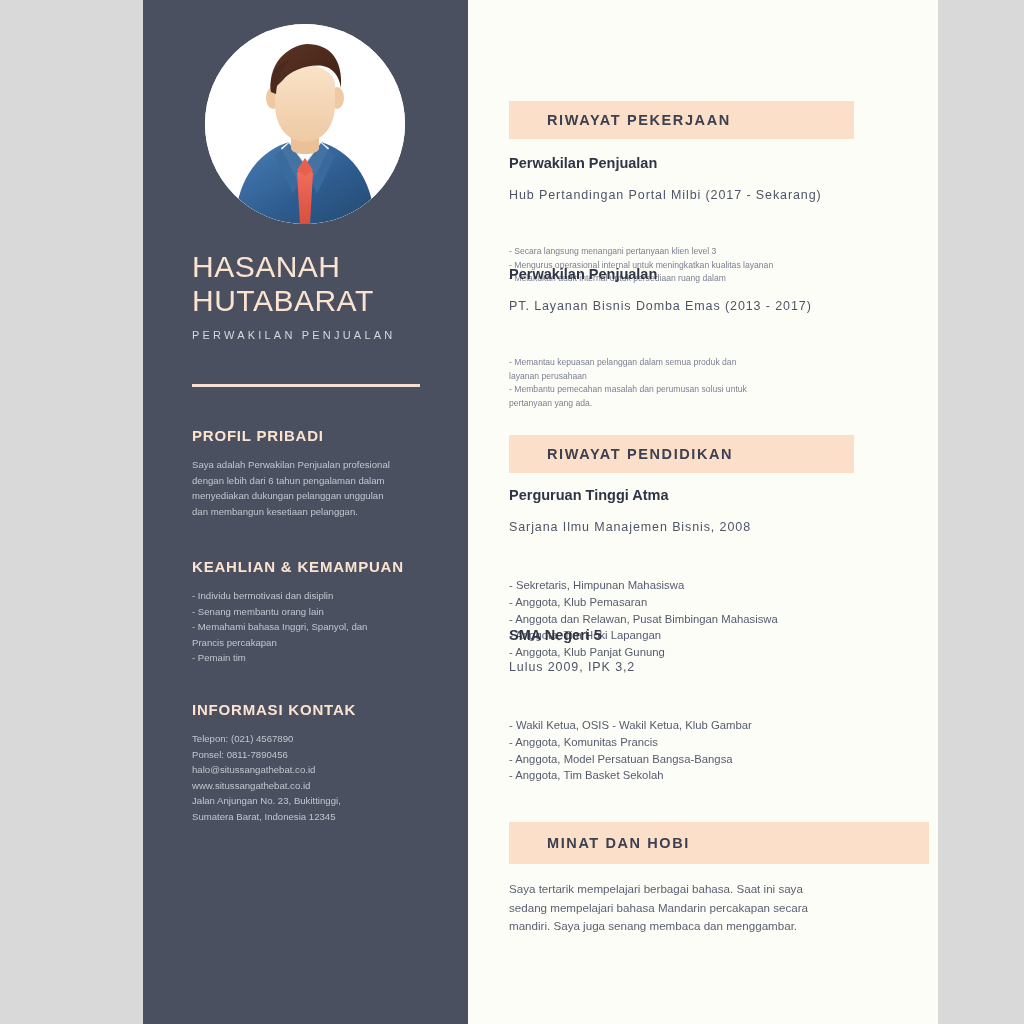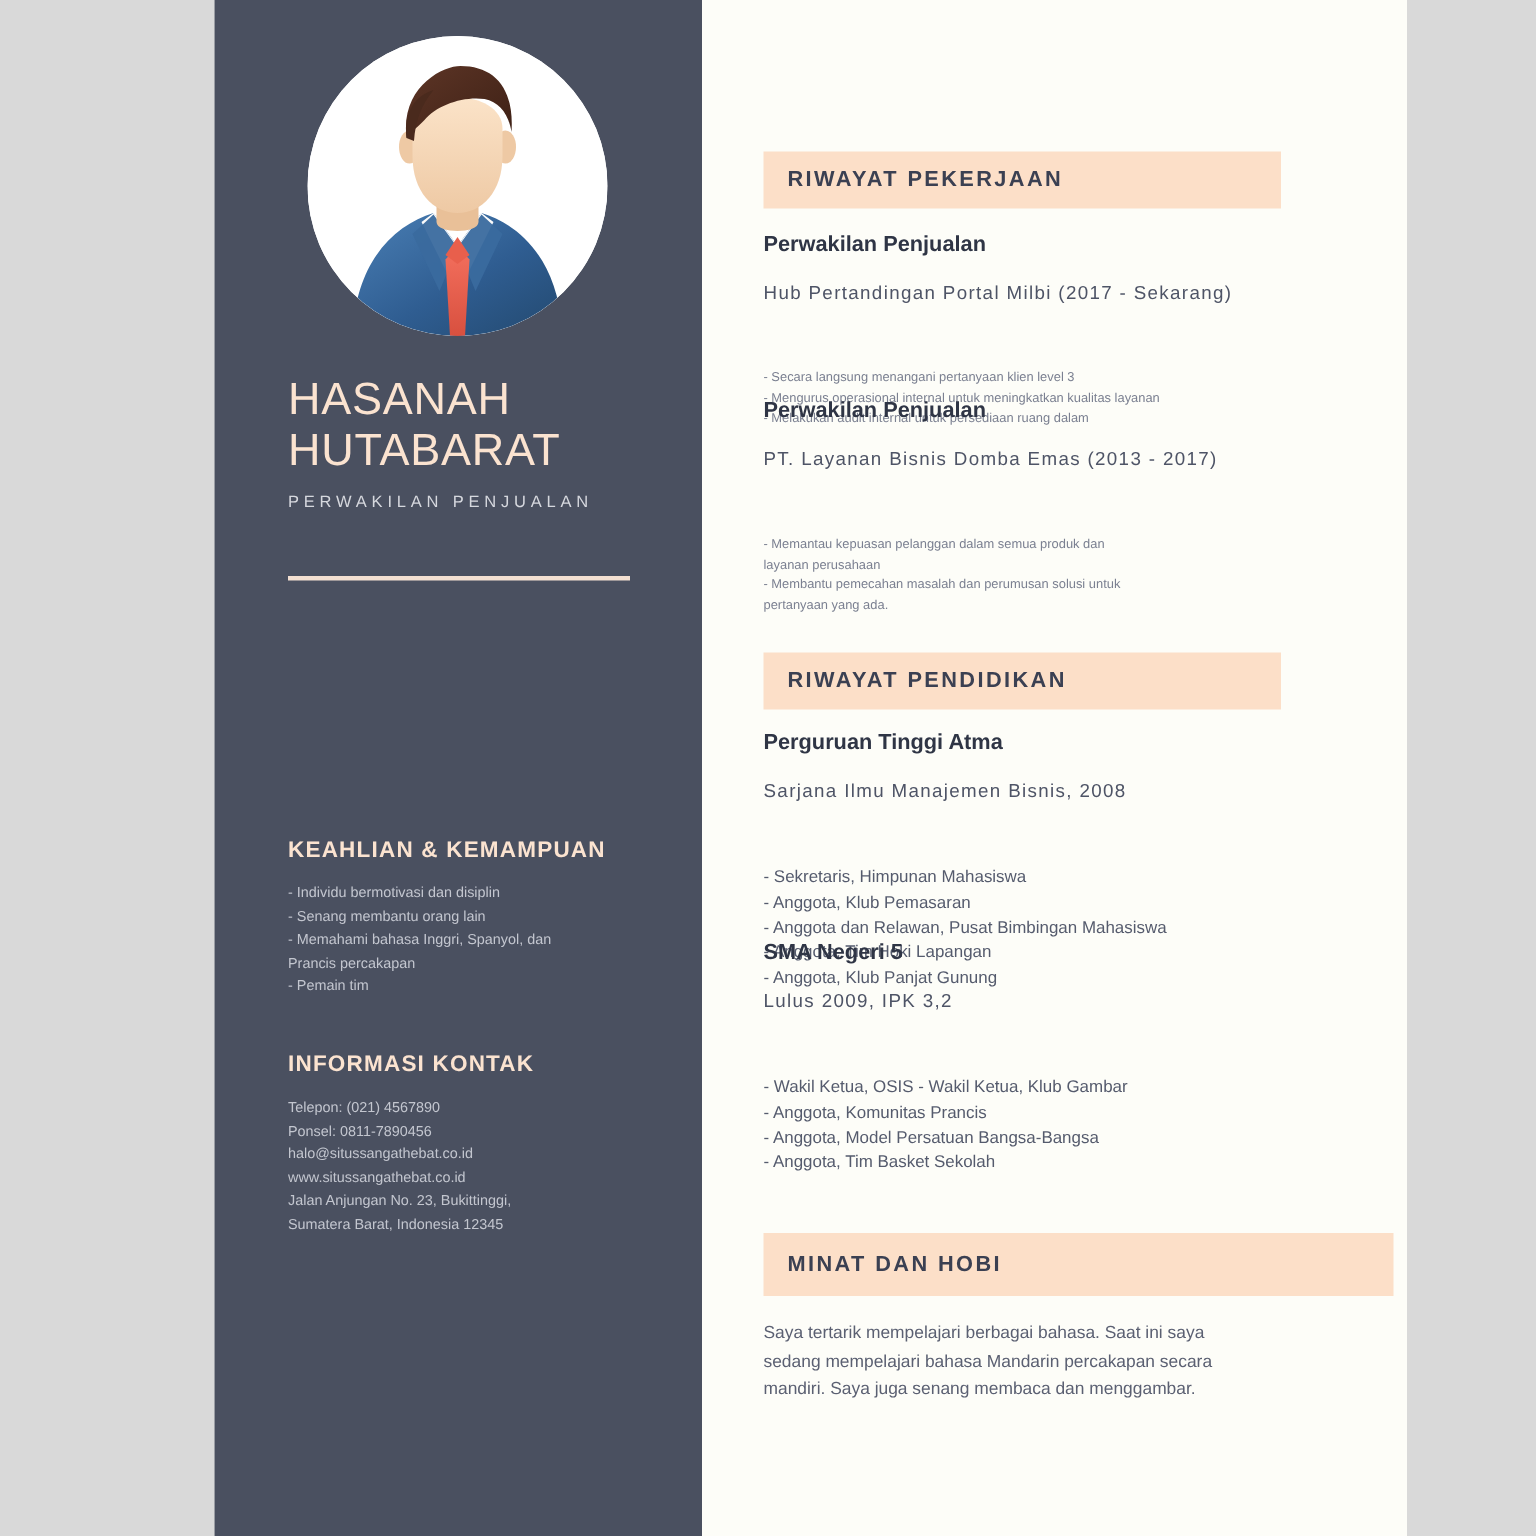--- a/index.html
+++ b/index.html
@@ -106,21 +106,21 @@
     background: #fcdfc8;
     display: flex;
     align-items: center;
   }
   .section-bar-label {
     color: #3b4052;
     font-size: 14.5px;
     font-weight: bold;
     letter-spacing: 1.6px;
     text-transform: uppercase;
-    padding-left: 16px;
+    padding-left: 38px;
   }
 
   #bar-work      { left: 41px; top: 101px; width: 345px; height: 38px; }
   #bar-education { left: 41px; top: 435px; width: 345px; height: 38px; align-items: center; }
   #bar-interest  { left: 41px; top: 822px; width: 420px; height: 42px; }
 
   .entry { position: absolute; left: 41px; width: 385px; }
   .entry-role {
     color: #2f3545;
     font-size: 14.5px;
@@ -217,20 +217,29 @@
     </div>
 
     <div id="name-block">
       <div class="name-line">HASANAH</div>
       <div class="name-line">HUTABARAT</div>
       <div id="job-title">PERWAKILAN PENJUALAN</div>
     </div>
 
     <div id="sidebar-divider"></div>
 
+    <div class="side-section" id="profil-section">
+      <div class="side-heading">PROFIL PRIBADI</div>
+      <div class="side-body">
+        <div>Saya adalah Perwakilan Penjualan profesional
+dengan lebih dari 6 tahun pengalaman dalam
+menyediakan dukungan pelanggan unggulan
+dan membangun kesetiaan pelanggan.</div>
+      </div>
+    </div>
 
     <div class="side-section" id="skills-section">
       <div class="side-heading">KEAHLIAN &amp; KEMAMPUAN</div>
       <div class="side-body">
         <div>- Individu bermotivasi dan disiplin
 - Senang membantu orang lain
 - Memahami bahasa Inggri, Spanyol, dan
 Prancis percakapan
 - Pemain tim</div>
       </div>

